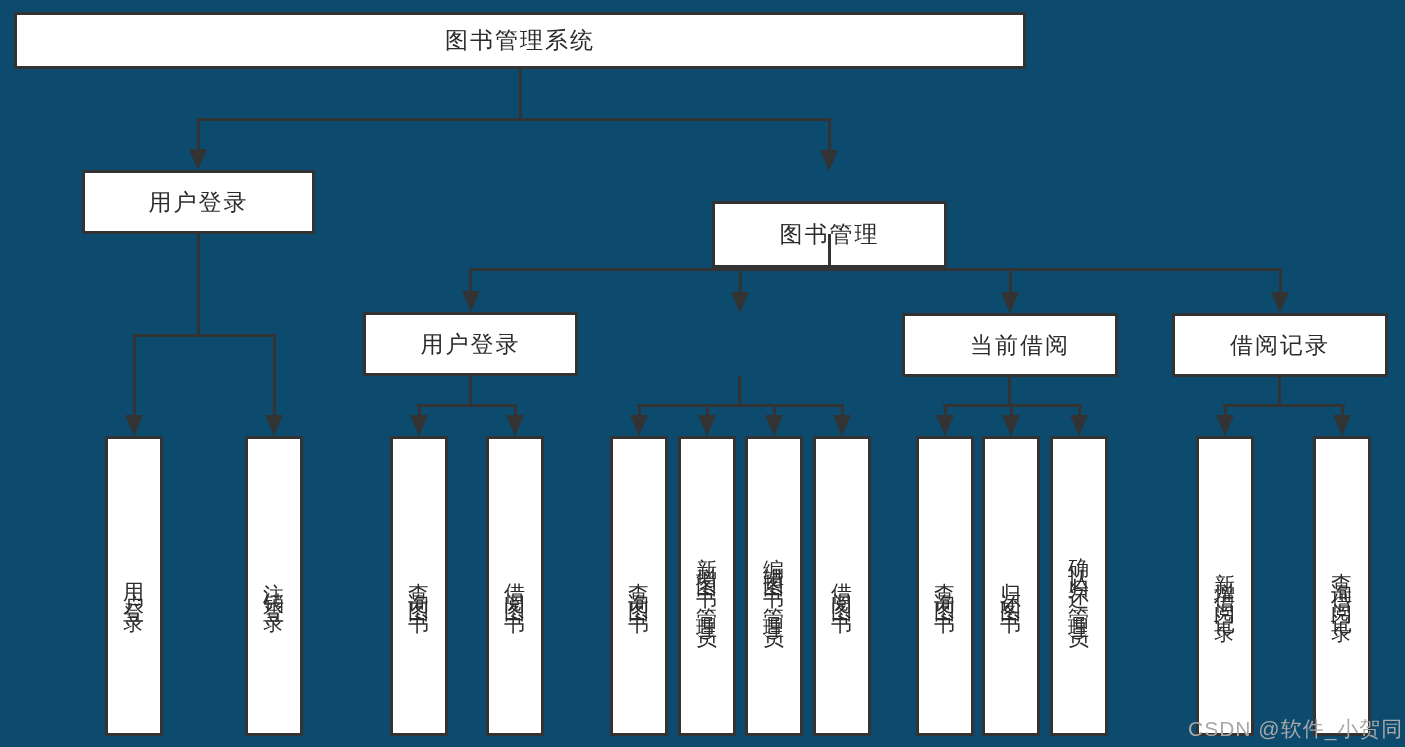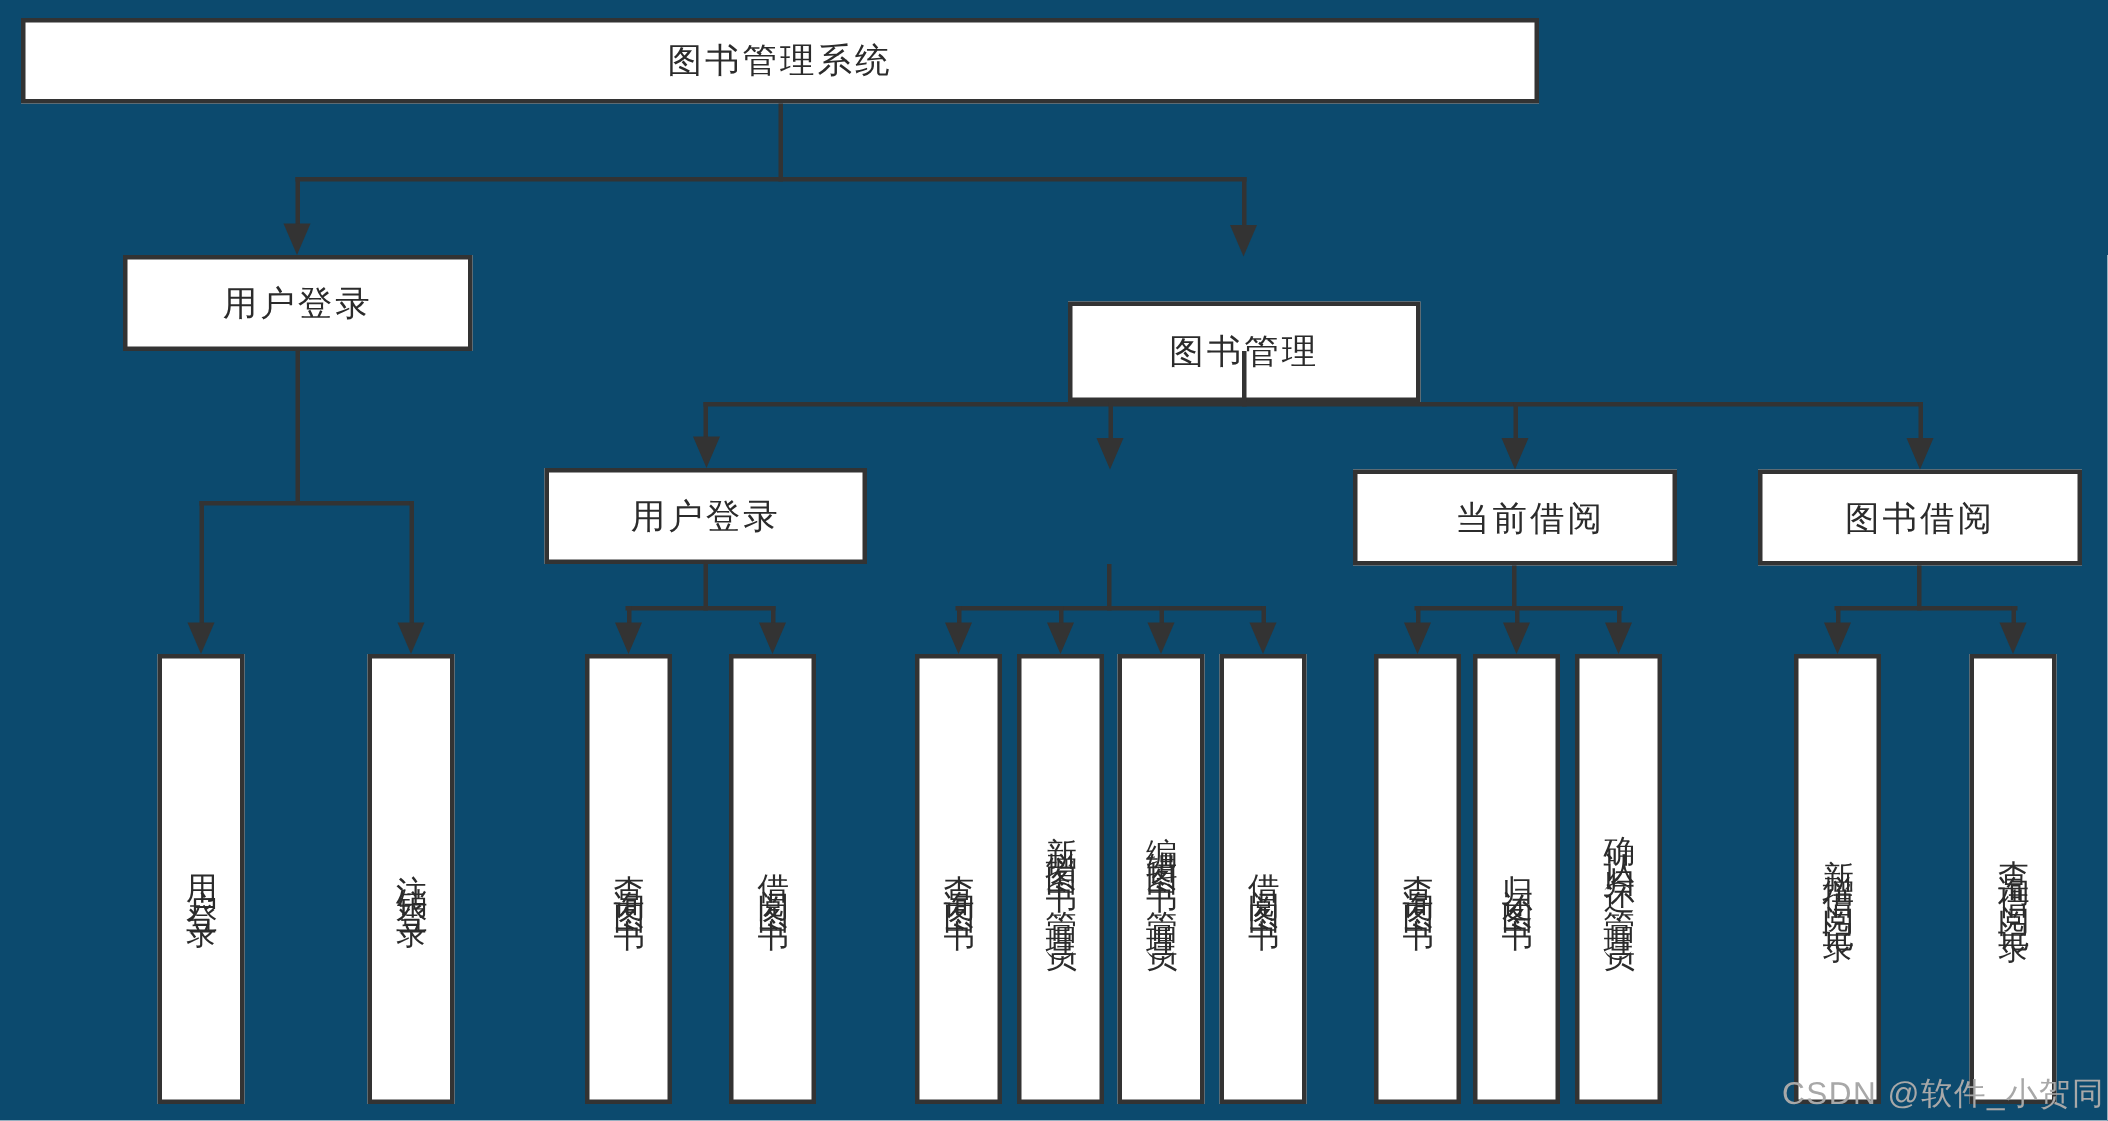--- a/index.html
+++ b/index.html
@@ -87,21 +87,21 @@
   <div class="hbox" style="left:363px; top:312px; width:215px; height:64px;">
     <span>用户登录</span>
   </div>
 
 
   <div class="hbox" style="left:902px; top:313px; width:216px; height:64px;padding-left:20px;">
     <span>当前借阅</span>
   </div>
 
   <div class="hbox" style="left:1172px; top:313px; width:216px; height:64px;">
-    <span>图书借阅</span>
+    <span>借阅记录</span>
   </div>
 
   <div class="vbox" style="left:105px;">
     <span class="vtext">用户登录</span>
   </div>
   <div class="vbox" style="left:245px;">
     <span class="vtext">注销登录</span>
   </div>
 
   <div class="vbox" style="left:390px;">

